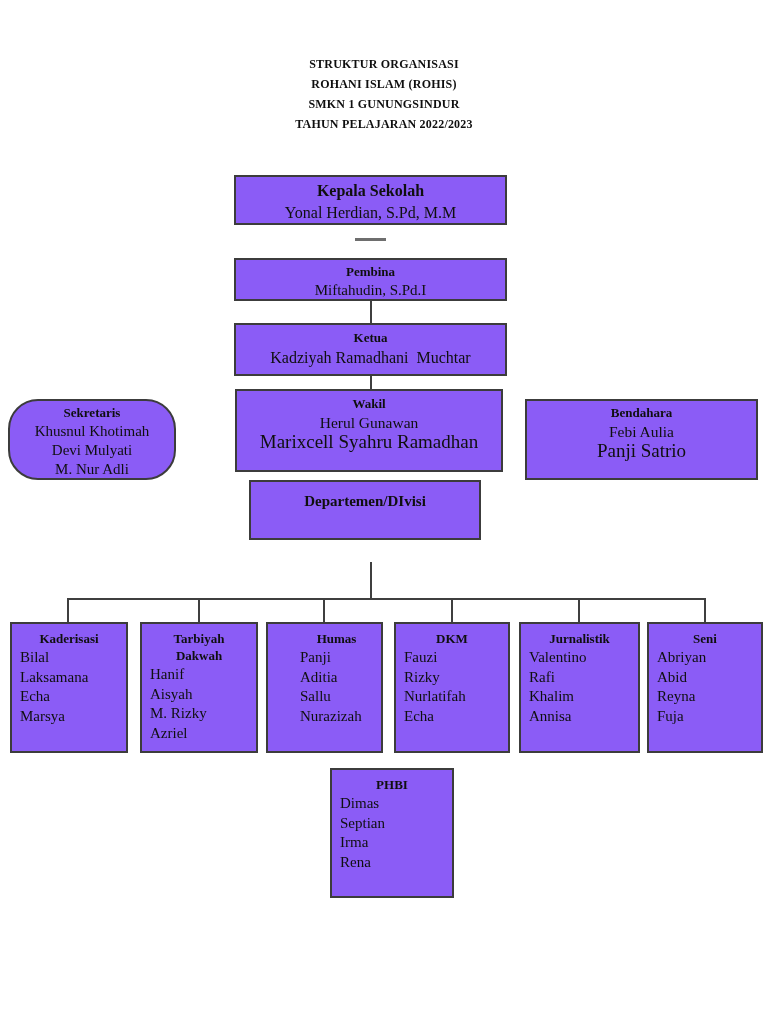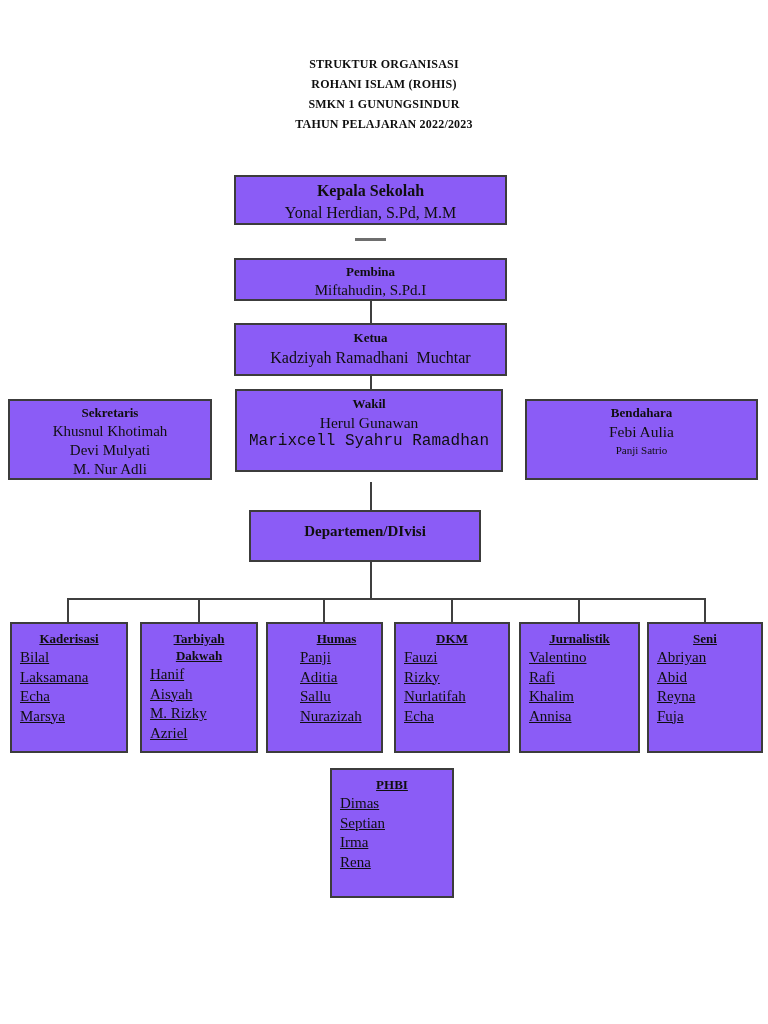--- a/index.html
+++ b/index.html
@@ -15,21 +15,21 @@
   .box{
     position:absolute;border:2px solid #3c3c3c;background:#8b5cf6;
     box-sizing:border-box;text-align:center;
   }
   .role{font-weight:bold;white-space:pre-line;}
   .role.lg{font-size:16px;line-height:22px;padding-top:3px;}
   .role.md{font-size:15px;line-height:20px;}
   .role.sm{font-size:13px;line-height:18px;padding-top:3px;}
   .name{font-size:16px;line-height:22px;white-space:pre-wrap;}
   .mname{font-size:15px;line-height:19px;white-space:pre-wrap;}
-  .div-box{top:622px;height:131px;text-align:center;text-decoration:underline;}
+  .div-box{top:622px;height:131px;text-align:center;}
   .div-box .role{font-size:13px;line-height:17px;padding-top:6px;}
   .dnames{text-align:left;padding:1px 4px 0 8px;}
   .dname{font-size:15px;line-height:19.5px;white-space:pre-wrap;}
   .vline,.hline,.dash{position:absolute;background:#3f3f3f;}
   .vline{width:2px;}
   .hline{height:2px;}
   .dash{height:3px;background:#6e6e6e;}
 </style>
 </head>
 <body>
@@ -57,42 +57,42 @@
 
   <div class="vline" style="left:370px;top:301px;height:22px;"></div>
 
   <div class="box" style="left:234px;top:323px;width:273px;height:53px;">
     <div class="role sm" style="padding-top:4px;">Ketua</div>
     <div class="name">Kadziyah Ramadhani  Muchtar</div>
   </div>
 
   <div class="vline" style="left:370px;top:376px;height:23px;"></div>
 
-  <div class="box" style="left:8px;top:399px;width:204px;height:81px;">
+  <div class="box" style="left:8px;top:399px;width:168px;height:81px;border-radius:30px;">
     <div class="role sm">Sekretaris</div>
     <div class="mname">Khusnul Khotimah</div>
     <div class="mname">Devi Mulyati</div>
     <div class="mname">M. Nur Adli</div>
   </div>
 
   <div class="box" style="left:235px;top:389px;width:268px;height:83px;">
     <div class="role sm" style="padding-top:4px;">Wakil</div>
     <div class="mname" style="font-size:15.5px;">Herul Gunawan</div>
-    <div class="mname" style="font-size:16px;font-family:Liberation Mono, monospace;">Marixcell Syahru Ramadhan</div>
+    <div class="mname" style="font-size:19px;">Marixcell Syahru Ramadhan</div>
   </div>
 
   <div class="box" style="left:525px;top:399px;width:233px;height:81px;">
     <div class="role sm">Bendahara</div>
     <div class="mname" style="font-size:15.5px;">Febi Aulia</div>
-    <div class="mname" style="font-size:11px;">Panji Satrio</div>
+    <div class="mname" style="font-size:19px;">Panji Satrio</div>
   </div>
 
   <div class="vline" style="left:370px;top:482px;height:28px;"></div>
 
-  <div class="box" style="left:249px;top:510px;width:232px;height:52px;text-align:center;">
+  <div class="box" style="left:249px;top:480px;width:232px;height:60px;text-align:center;">
     <div class="role md" style="padding-top:9px;">Departemen/DIvisi</div>
   </div>
 
   <div class="vline" style="left:370px;top:562px;height:38px;"></div>
 
   <div class="hline" style="left:67px;top:598px;width:639px;"></div>
   <div class="vline" style="left:67px;top:598px;height:24px;"></div>
   <div class="vline" style="left:198px;top:598px;height:24px;"></div>
   <div class="vline" style="left:323px;top:598px;height:24px;"></div>
   <div class="vline" style="left:451px;top:598px;height:24px;"></div>

